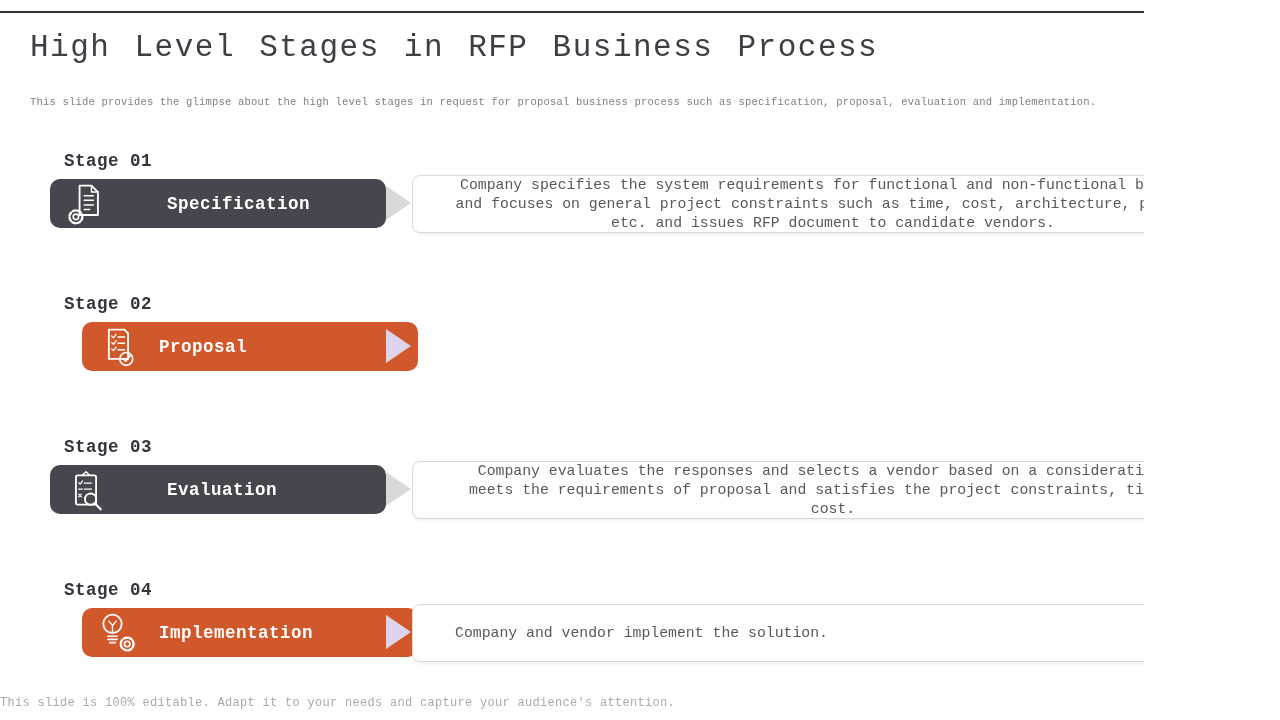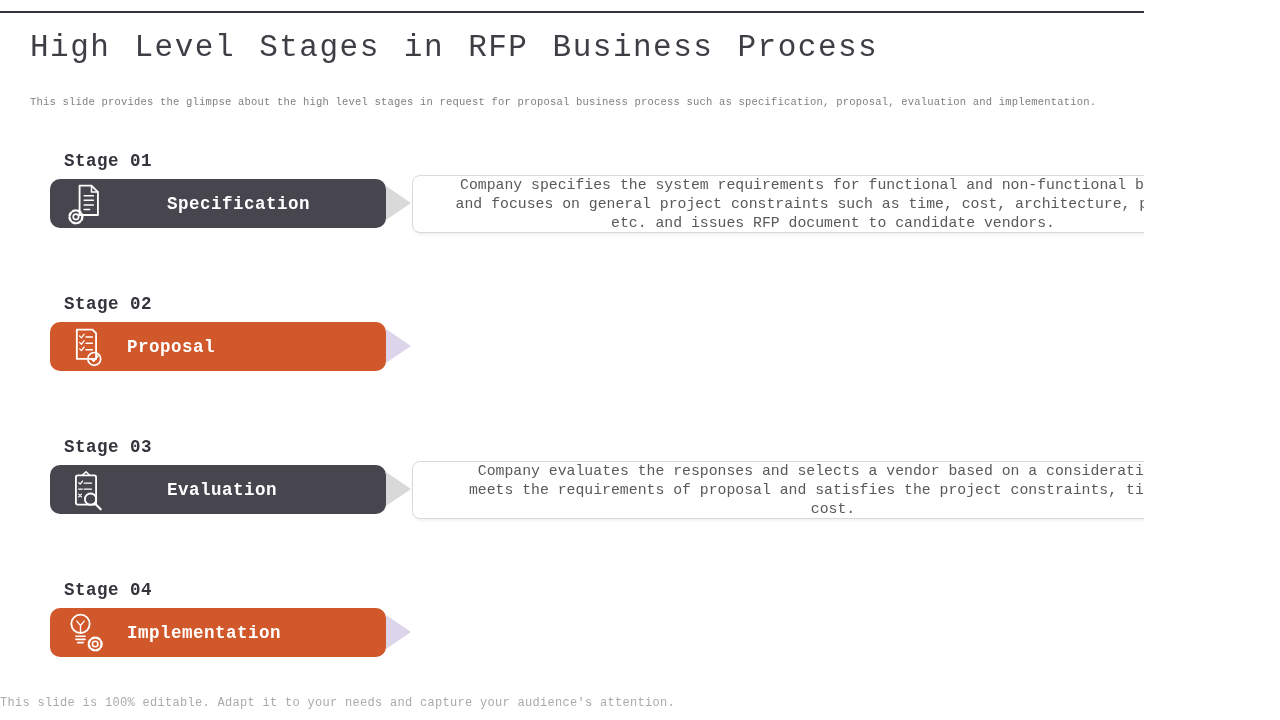--- a/index.html
+++ b/index.html
@@ -13,21 +13,21 @@
   .diamond-outline{position:absolute;left:1242px;top:11px;width:20px;height:20px;background:#fff;border:2px solid #35343c;transform:rotate(45deg);}
   .diamond-orange{position:absolute;left:1248px;top:5px;width:23px;height:23px;transform:rotate(45deg);}
   
   .title{position:absolute;left:30px;top:30px;font-size:31px;letter-spacing:1.5px;word-spacing:4px;color:#3f3e45;font-weight:400;}
   .subtitle{position:absolute;left:30px;top:96px;font-size:10.5px;color:#7f7f7f;letter-spacing:0.2px;}
   
   .stage-row{position:absolute;left:12px;width:1280px;height:110px;text-align:center;}
   .stage-label{position:absolute;left:52px;top:0;font-size:17.5px;font-weight:700;color:#35343c;letter-spacing:0.5px;}
   .stage-bar{position:absolute;left:38px;top:28px;width:336px;height:49px;border-radius:10px;display:flex;align-items:center;}
   .stage-bar.dark{background:var(--dark);gap:40px;}
-  .stage-bar.orange{background:var(--orange);}
+  .stage-bar.orange{background:var(--orange);margin-left:32px;}
   .bar-icon{margin-left:13px;width:46px;height:46px;display:flex;align-items:center;justify-content:center;flex:0 0 auto;}
   .bar-text{margin-left:18px;color:#ffffff;font-size:17.5px;font-weight:700;letter-spacing:0.5px;}
   .arrow{position:absolute;left:374px;top:35px;width:0;height:0;border-top:17px solid transparent;border-bottom:17px solid transparent;border-left:25px solid var(--arrow-gray);}
   .arrow.gray{border-left-color:var(--arrow-gray);}
   .arrow.lavender{border-left-color:var(--arrow-lavender);}
   .desc-box{position:absolute;left:400px;top:24px;width:840px;height:58px;box-sizing:border-box;
     border:1px solid var(--border);border-radius:8px;background:#fff;display:flex;align-items:center;
     box-shadow:1px 2px 3px rgba(0,0,0,0.06);}
   .desc-text{margin:18px;padding:0 22px 0 24px;font-size:14.8px;line-height:19px;color:#595959;}
   
@@ -115,20 +115,23 @@
           <circle cx="18" cy="15" r="10" stroke-width="2"></circle>
           <path d="M14 12 l4 5 4 -5 M18 17 v8" stroke-width="1.5"></path>
           <path d="M13 28.5 h10 M13 32 h10 M15 35.5 h6" stroke-width="1.8"></path>
           <circle cx="34" cy="37" r="7" stroke-width="2.6" stroke-dasharray="3.4 2.3"></circle>
           <circle cx="34" cy="37" r="3" stroke-width="1.8"></circle>
         </svg>
       </span>
       <span class="bar-text">Implementation</span>
     </div>
     <div class="arrow lavender"></div>
+    <div class="desc-box">
+      <p class="desc-text">Company and vendor implement the solution.</p>
+    </div>
   </div>
 
   <div class="footer">This slide is 100% editable.  Adapt it to your needs and capture your audience's attention.</div>
   <span class="loop-icon">
     <svg width="40" height="36" viewBox="0 0 40 36" fill="none" stroke="#4a4a52" stroke-width="2" stroke-linecap="round" stroke-linejoin="round">
       <path d="M2 30 H36"></path>
       <path d="M30.5 26 L36.5 30 L30.5 34"></path>
       <path d="M12 25 A 10.5 10.5 0 1 1 21 30"></path>
       <path d="M12.5 18.5 L11.5 25.5 L18.5 26"></path>
     </svg>

